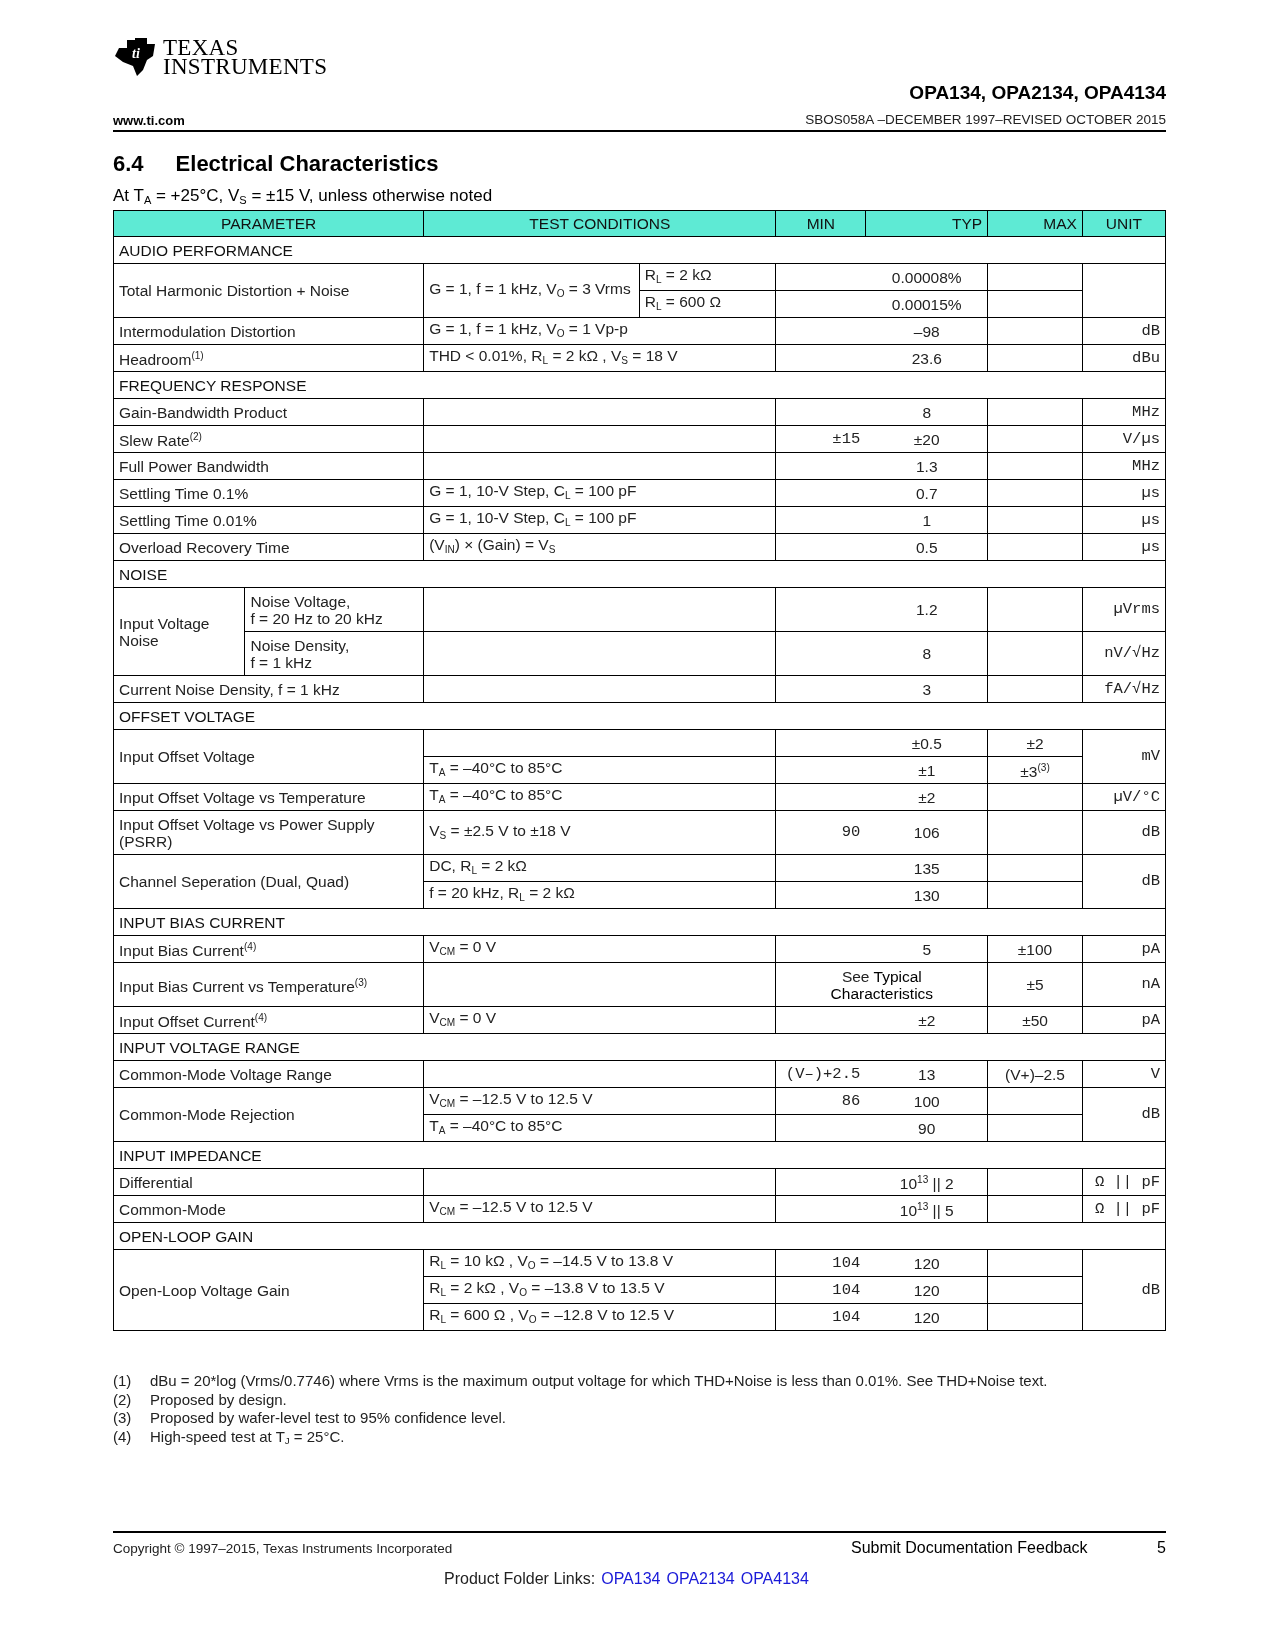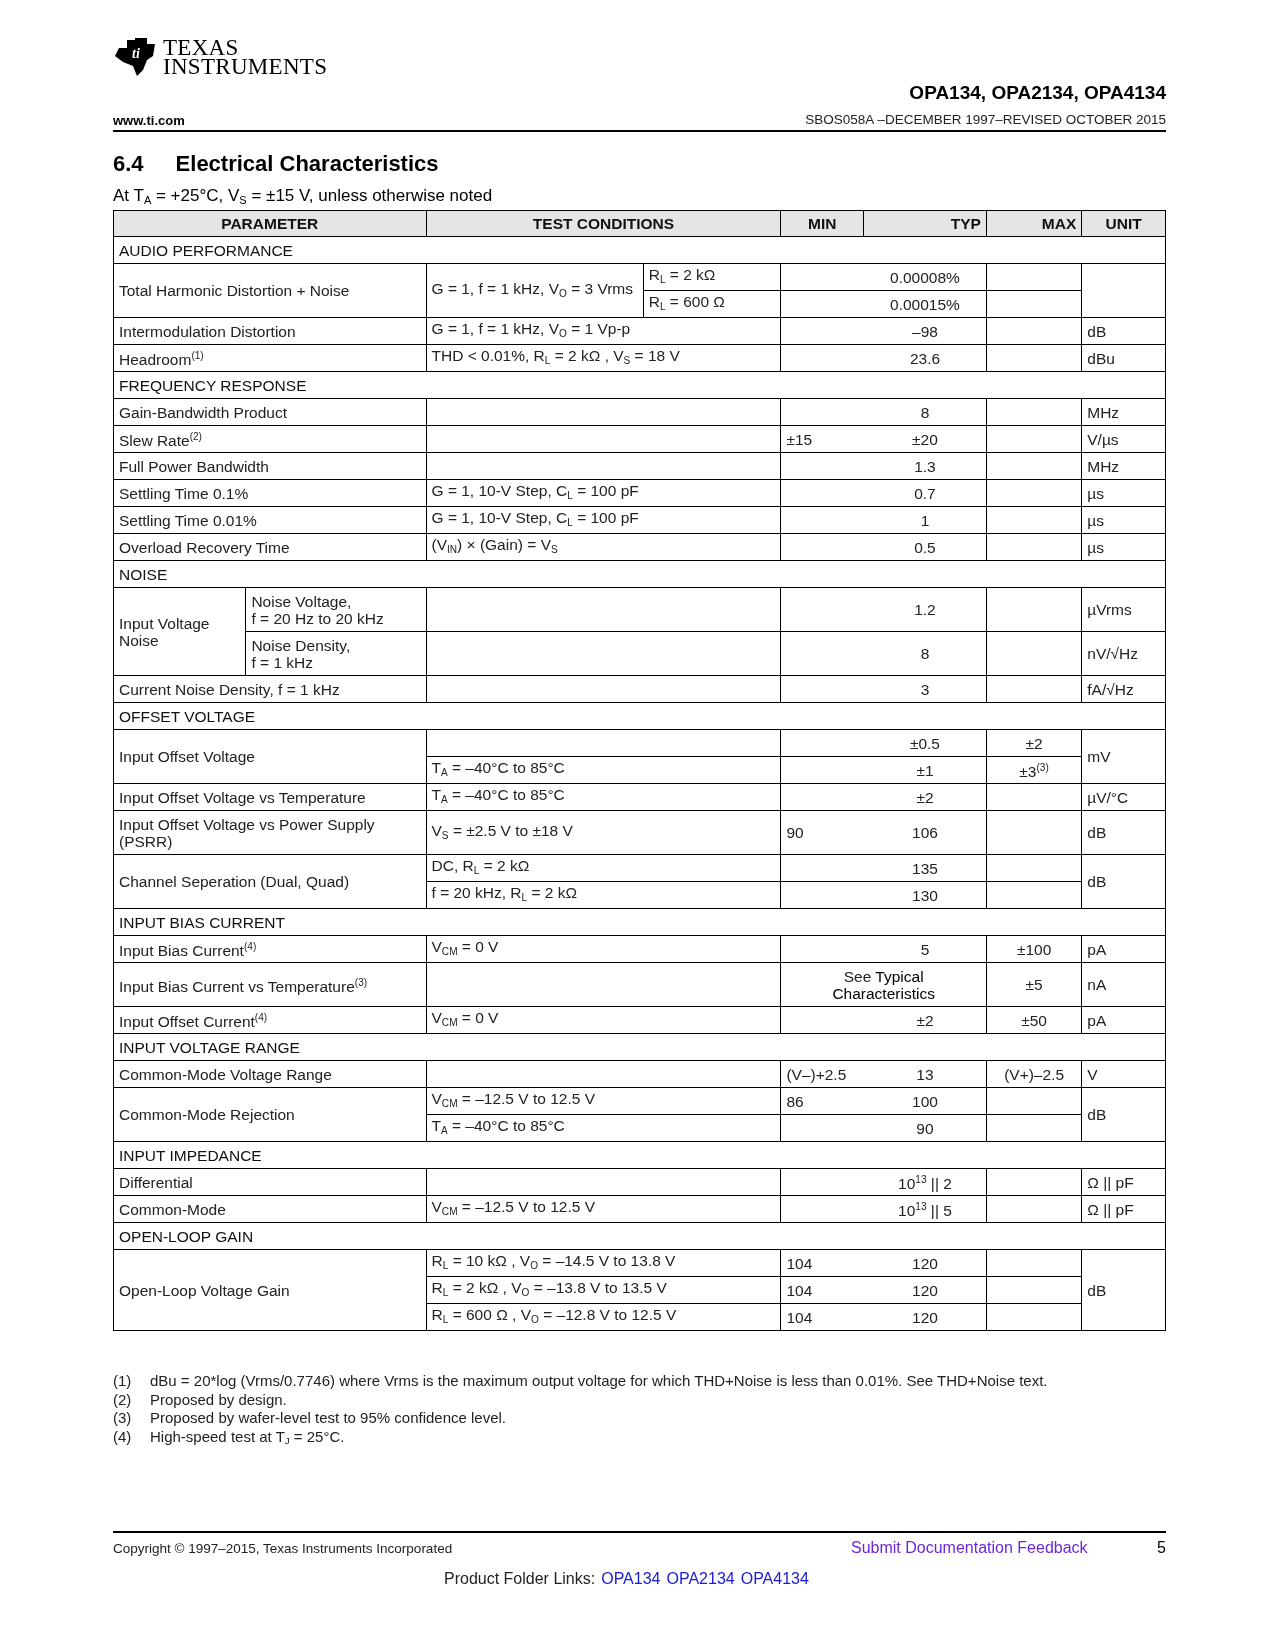--- a/index.html
+++ b/index.html
@@ -12,33 +12,33 @@
   .site{position:absolute;left:113px;top:113px;font-size:13px;font-weight:bold;}
   .docnum{position:absolute;right:109px;top:112px;font-size:13.5px;color:#222;}
   .hrule{position:absolute;left:113px;right:109px;top:130px;border-top:2px solid #000;}
   .sec-title{position:absolute;left:113px;top:151px;font-size:22px;font-weight:bold;}
   .sec-title .num{margin-right:32px;}
   .cond{position:absolute;left:113px;top:186px;font-size:17px;font-weight:normal;}
   sub{font-size:0.65em;vertical-align:-0.25em;font-weight:inherit;}
   sup{font-size:0.65em;vertical-align:0.6em;}
   table.ec{position:absolute;left:113px;top:210px;width:1053px;border-collapse:collapse;font-size:15.5px;color:#222;}
   table.ec td, table.ec th{border:1px solid #000;padding:0 5px;height:26px;line-height:17px;}
-  table.ec th{background:#e5e5e5;font-weight:bold;font-size:15.5px;color:#111;height:25px;}
+  table.ec th{background:#5eead4;font-weight:normal;font-size:15.5px;color:#111;height:25px;}
   table.ec td.sect{font-weight:normal;color:#111;}
   td.r{text-align:center;}
-  td.c{text-align:left;}
+  td.c{text-align:right;font-family:Liberation Mono, monospace;}
   td.nb-r{border-right-color:#fff !important;}
   td.nb-l{border-left-color:#fff !important;}
   .link{color:#000000;margin-top:36px;}
   .notes{position:absolute;left:113px;top:1372px;font-size:15px;color:#222;line-height:18.5px;}
   .notes .n{display:flex;}
   .notes .n span:first-child{width:37px;display:inline-block;}
   .frule{position:absolute;left:113px;right:109px;top:1531px;border-top:2px solid #000;}
   .copy{position:absolute;left:113px;top:1541px;font-size:13.5px;color:#222;}
-  .feedback{position:absolute;left:851px;top:1539px;font-size:16px;color:#6d28d9;}
+  .feedback{position:absolute;left:851px;top:1539px;font-size:16px;color:#000000;}
   .pagenum{position:absolute;right:109px;top:1539px;font-size:16px;}
   .folder{position:absolute;left:444px;top:1570px;font-size:16px;color:#222;}
   .folder a{color:#1a1ad8;text-decoration:none;margin-left:6px;}
 </style>
 </head>
 <body>
 
 <div class="logo">
   <svg viewBox="0 0 44 42">
     <path d="M6 12 L14 12 L14 4 L22 4 L22 2 L34 2 L34 8 L42 8 L40 20 L34 24 L30 34 L24 40 L20 30 L10 26 L2 20 Z" fill="#000"></path>

